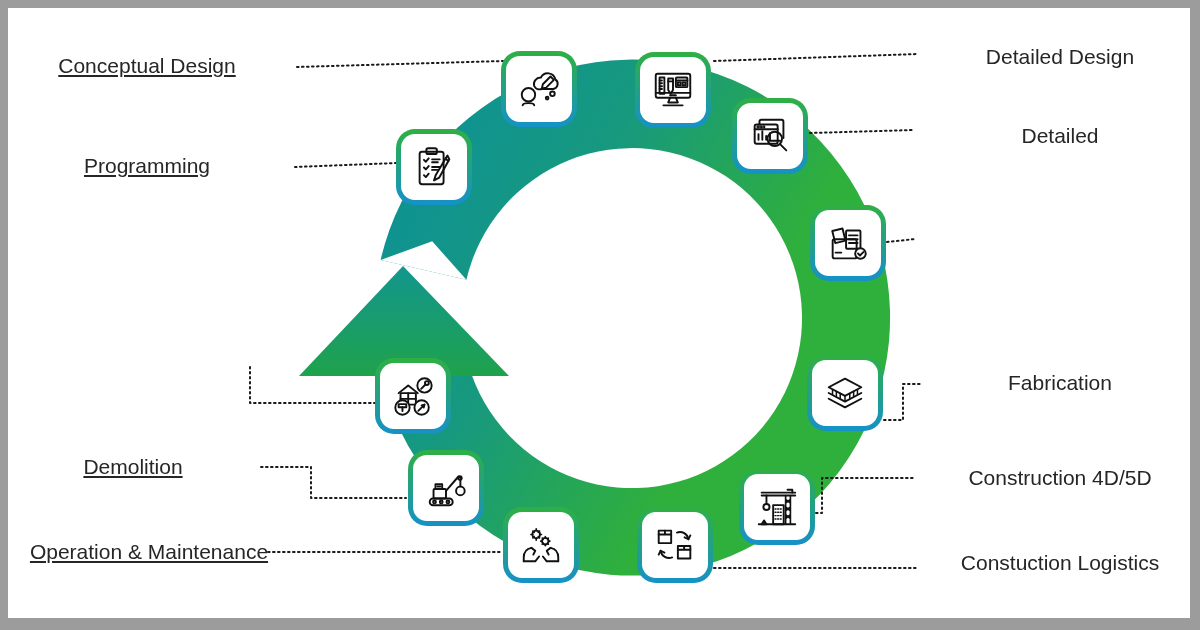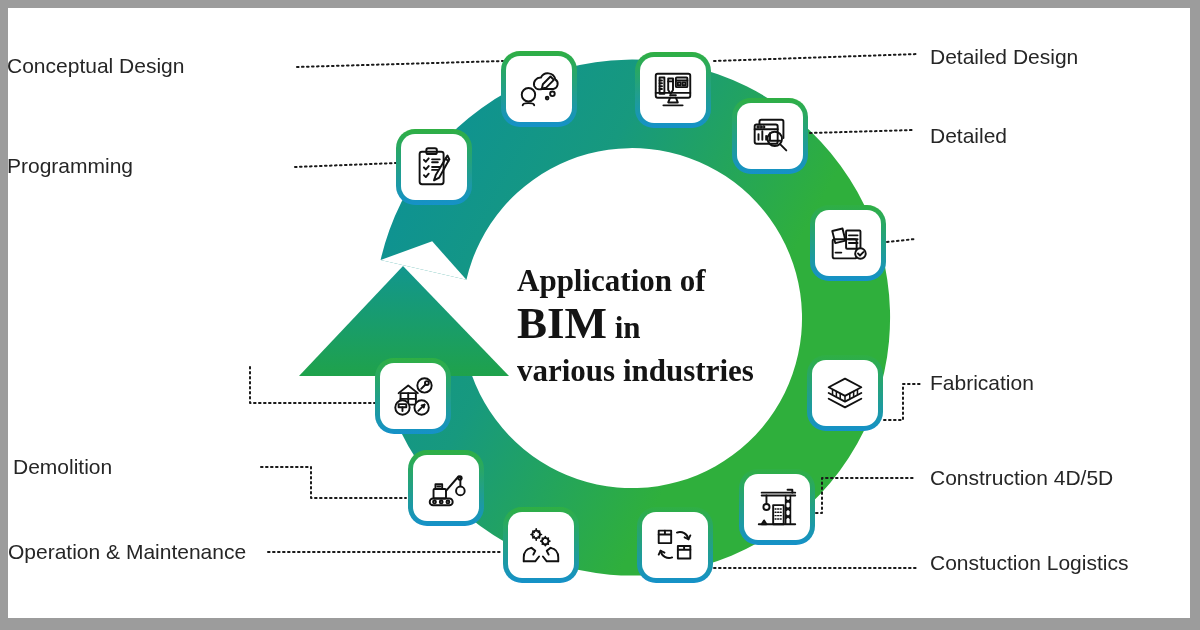--- a/index.html
+++ b/index.html
@@ -8,22 +8,22 @@
   .frame{position:absolute;inset:0;border-style:solid;border-color:var(--frame_gray,#9c9c9c);
          border-width:8px 10px 12px 8px;pointer-events:none;z-index:40;}
   .ring-layer{position:absolute;left:0;top:0;z-index:1;}
   .tile{position:absolute;width:76px;height:76px;border-radius:19px;box-sizing:border-box;
         padding:5px;z-index:10;
         background:linear-gradient(180deg,var(--tile_border_top,#2FAF43),var(--tile_border_bottom,#1591C9));}
   .tile-inner{width:100%;height:100%;background:#fff;border-radius:14px;display:flex;
         align-items:center;justify-content:center;color:var(--icon_stroke,#111);}
   .stage-label{position:absolute;font-size:21px;line-height:26px;color:var(--label_color,#262626);
         z-index:20;white-space:nowrap;}
-  .label-left{text-align:left;}
-  .label-right{text-align:left;}
+  .label-left{text-align:center;text-decoration:underline;}
+  .label-right{text-align:center;}
   .center-title{position:absolute;left:517px;top:263px;z-index:20;
         font-family:"Liberation Serif",serif;font-weight:700;color:var(--title_color,#141414);}
   .center-title .t1{font-size:31px;line-height:36px;}
   .center-title .t2{font-size:31px;line-height:48px;}
   .center-title .t2 .big{font-size:45px;}
   .center-title .t3{font-size:31px;line-height:38px;}
   .icon-svg{display:block;}
 </style>
 </head>
 <body>
@@ -56,25 +56,20 @@
       <path d="M268 552 L502 552"></path>
       <path d="M714 61 L918 54"></path>
       <path d="M810 133 L914 130"></path>
       <path d="M887 242 L915 239"></path>
       <path d="M884 420 L903 420 L903 384 L922 384"></path>
       <path d="M816 513 L822 513 L822 478 L913 478"></path>
       <path d="M714 568 L917 568"></path>
     </g>
   </svg>
 
-  <div class="center-title">
-    <div class="t1">Application of</div>
-    <div class="t2"><span class="big">BIM</span><span> in</span></div>
-    <div class="t3">various industries</div>
-  </div>
 
   <div class="tile" style="left:501px;top:51px">
     <div class="tile-inner">
       <svg class="icon-svg" width="46" height="46" viewBox="0 0 48 48">
         <g fill="none" stroke="currentColor" stroke-width="2" stroke-linecap="round" stroke-linejoin="round">
           <circle cx="13" cy="30" r="7"></circle>
             <path d="M7 41c0-3 12-3 12 0"></path>
           <path d="M19 21a7 7 0 0 1 7-9 8 8 0 0 1 15 2 5.5 5.5 0 0 1-2 10h-12a6.5 6.5 0 0 1-8-3z"></path>
           <path d="M28 19l8-8 3.5 3.5-8 8-4.5 1z"></path>
           <circle cx="38" cy="29" r="2.4"></circle>
@@ -262,21 +257,21 @@
           <path d="M38 12L26 32l-2 6 5.5-3L40 16z"></path>
             <path d="M36 15l3 3"></path>
         </g>
       </svg>
     </div>
   </div>
 
   <div class="stage-label label-left" style="left:7px;top:53px;width:280px">Conceptual Design</div>
   <div class="stage-label label-left" style="left:7px;top:153px;width:280px">Programming</div>
   <div class="stage-label label-left" style="left:13px;top:454px;width:240px">Demolition</div>
-  <div class="stage-label label-left" style="left:8px;top:539px;width:262px">Operation &amp; Maintenance</div>
+  <div class="stage-label label-left" style="left:18px;top:539px;width:262px">Operation &amp; Maintenance</div>
   <div class="stage-label label-right" style="left:930px;top:44px;width:260px">Detailed Design</div>
   <div class="stage-label label-right" style="left:930px;top:123px;width:260px">Detailed</div>
   <div class="stage-label label-right" style="left:930px;top:370px;width:260px">Fabrication</div>
   <div class="stage-label label-right" style="left:930px;top:465px;width:260px">Construction 4D/5D</div>
   <div class="stage-label label-right" style="left:930px;top:550px;width:260px">Constuction Logistics</div>
 
   <div class="frame"></div>
 </div>
 
 </body></html>

